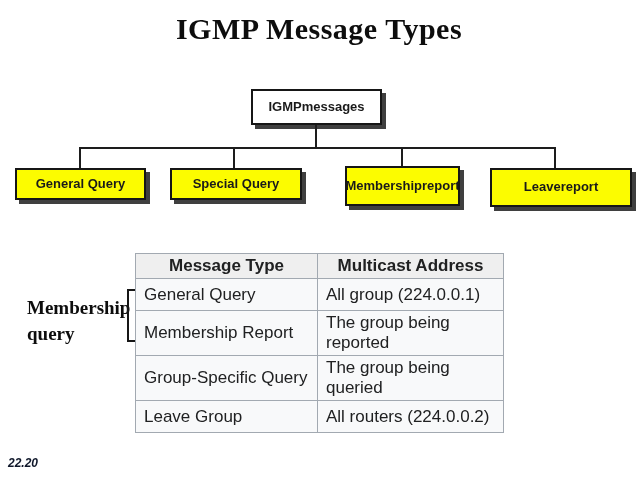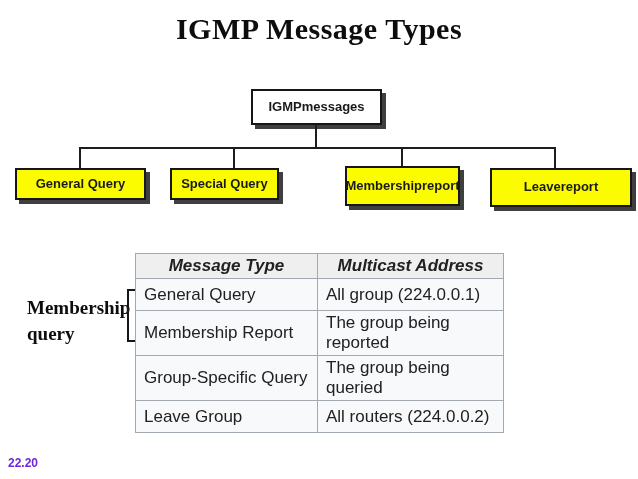--- a/index.html
+++ b/index.html
@@ -16,42 +16,42 @@
   
   .node{
     position:absolute;box-sizing:border-box;border:2px solid #161616;
     box-shadow:4px 4px 0 0 #3f3f3f;display:flex;flex-direction:row;
     align-items:center;justify-content:center;text-align:center;
     font-size:13px;font-weight:600;color:#1a1a1a;line-height:1.25;
   }
   .node.root{left:251px;top:89px;width:131px;height:36px;background:#ffffff;}
   .node.leaf{background:#fcfc00;}
   .node.general{left:15px;top:168px;width:131px;height:32px;}
-  .node.special{left:170px;top:168px;width:109px;height:32px;}
+  .node.special{left:170px;top:168px;width:132px;height:32px;}
   .node.membership{left:345px;top:166px;width:115px;height:40px;}
   .node.leave{left:490px;top:168px;width:142px;height:39px;}
   
   .line{position:absolute;background:#1d1d1d;}
   .stub{left:315px;top:125px;width:2px;height:23px;}
   .hline{left:79px;top:147px;width:477px;height:2px;}
   .drop1{left:79px;top:147px;width:2px;height:21px;}
   .drop2{left:233px;top:147px;width:2px;height:21px;}
   .drop3{left:401px;top:147px;width:2px;height:19px;}
   .drop4{left:554px;top:147px;width:2px;height:21px;}
   
   .tbl{
     position:absolute;left:135px;top:253px;border-collapse:collapse;
     font-size:17px;color:#202122;
   }
   .tbl th,.tbl td{
     border:1px solid #a2a9b1;box-sizing:border-box;
   }
   .tbl th{
     background:#efefef;font-weight:bold;text-align:center;
-    height:24px;padding:2px 10px;font-style:italic;
+    height:24px;padding:2px 10px;
   }
   .tbl td{
     background:#f8f9fa;text-align:left;height:32px;padding:2px 8px;
   }
   .tbl .c1{width:182px;}
   .tbl .c2{width:186px;}
   
   .bracket{
     position:absolute;left:127px;top:289px;width:8px;height:53px;
     border-left:2px solid #161616;border-top:2px solid #161616;
@@ -59,21 +59,22 @@
   }
   .annotation{
     position:absolute;left:27px;top:295px;
     font-family:"Liberation Serif",serif;font-weight:bold;font-size:19px;
     line-height:26px;color:#0d0d0d;
   }
   .annotation span{display:block;}
   
   .slide-number{
     position:absolute;left:8px;top:456px;font-size:12px;font-weight:bold;
-    color:#6d28d9;
+    color:#0f172a;
+    font-style:italic;
   }
   .two-line span{display:block;}
 </style>
 </head>
 <body>
 
 <div class="slide">
 
   <h1 class="title">IGMP Message Types</h1>
 

